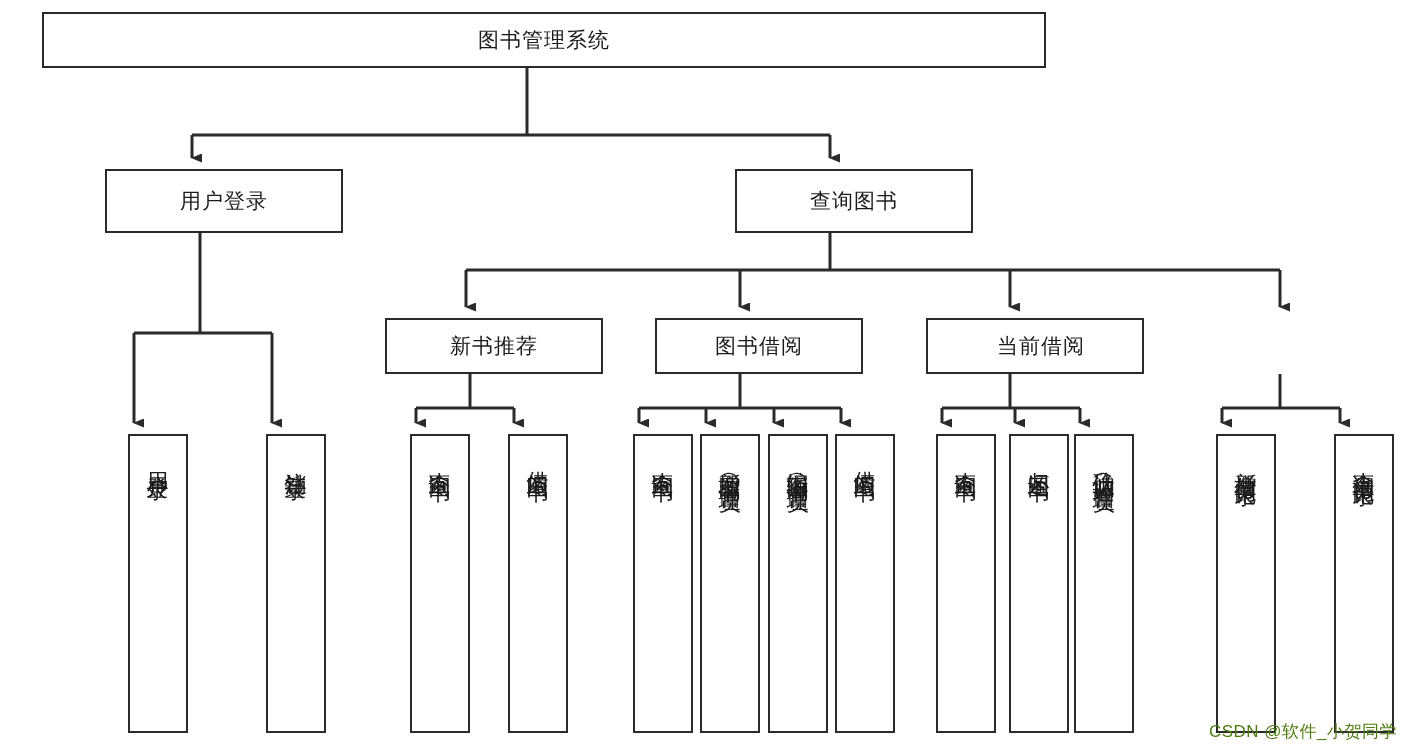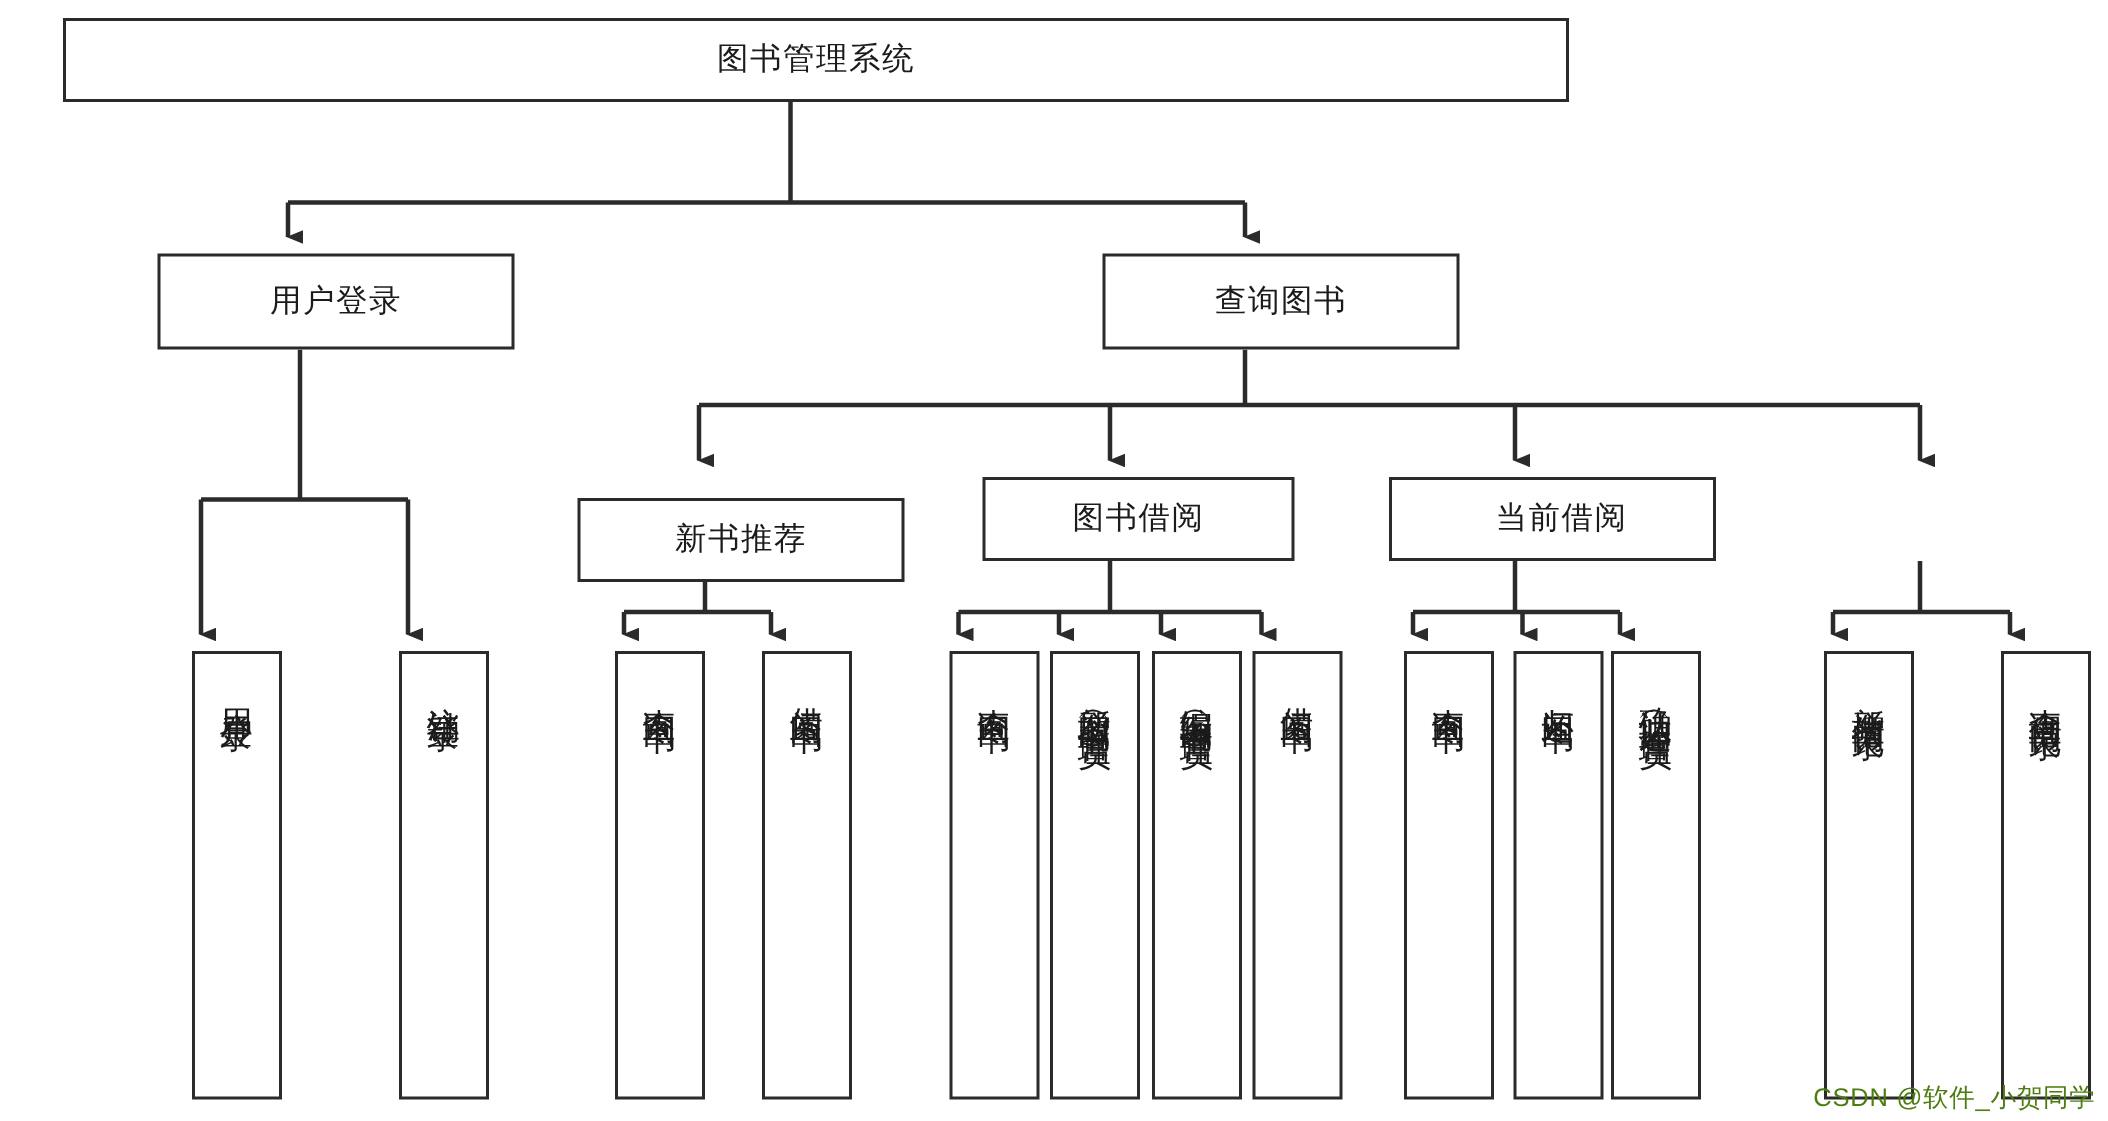--- a/index.html
+++ b/index.html
@@ -144,21 +144,21 @@
     <span class="node-label">图书管理系统</span>
   </div>
 
   <div class="node node-h" style="left:81px; top:169px; width:238px; height:64px;">
     <span class="node-label">用户登录</span>
   </div>
   <div class="node node-h" style="left:711px; top:169px; width:238px; height:64px;">
     <span class="node-label">查询图书</span>
   </div>
 
-  <div class="node node-h" style="left:361px; top:332px; width:218px; height:56px;">
+  <div class="node node-h" style="left:361px; top:318px; width:218px; height:56px;">
     <span class="node-label">新书推荐</span>
   </div>
   <div class="node node-h" style="left:631px; top:318px; width:208px; height:56px;">
     <span class="node-label">图书借阅</span>
   </div>
   <div class="node node-h" style="left:902px; top:318px; width:218px; height:56px;padding-left:12px;">
     <span class="node-label">当前借阅</span>
   </div>
 
   <div class="node node-v" style="left:104px; top:434px; width:60px; height:299px;">

